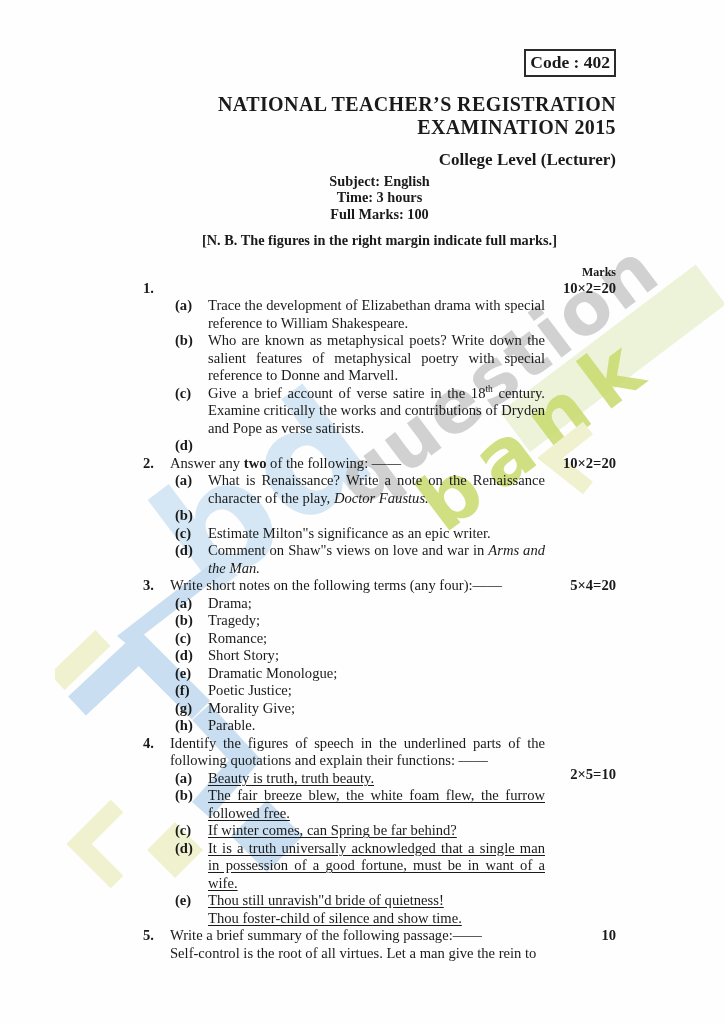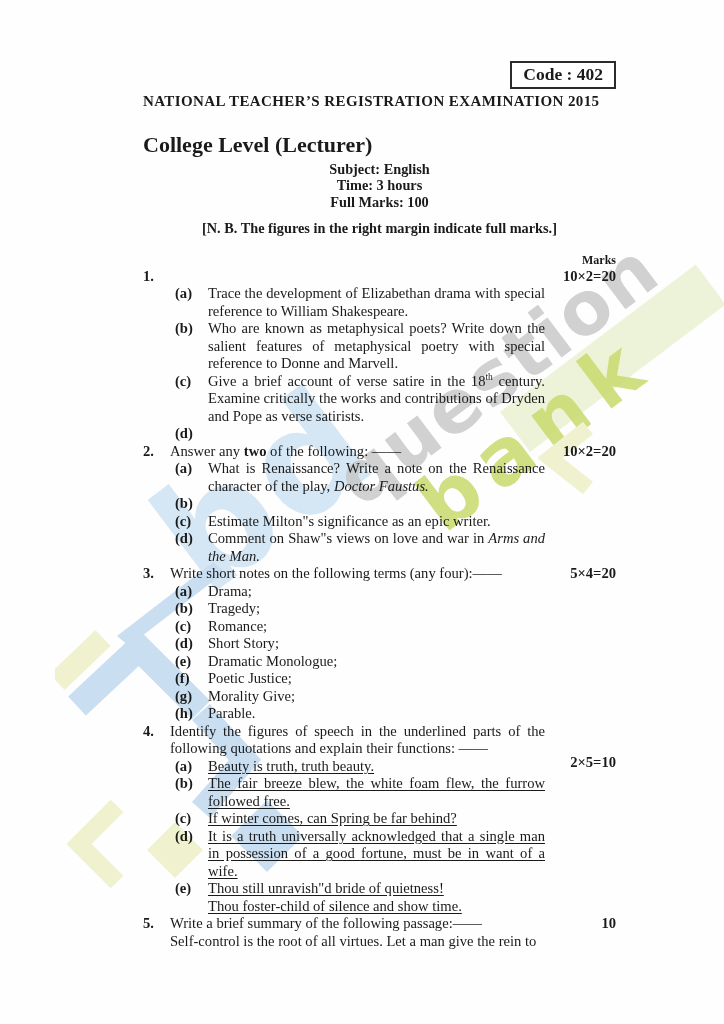--- a/index.html
+++ b/index.html
@@ -22,25 +22,25 @@
   }
   .wm-bd{left:175px;top:470px;font-size:150px;letter-spacing:4px;transform:rotate(-37deg);opacity:.85;}
   .wm-question{left:345px;top:445px;font-size:74px;letter-spacing:2px;transform:rotate(-37deg);opacity:.8;}
   .wm-bank{left:428px;top:468px;font-size:78px;letter-spacing:13px;transform:rotate(-37deg);opacity:.9;}
   .wm-logo{position:absolute;left:55px;top:560px;}
   .wm-chev{position:absolute;left:538px;top:420px;}
 
   
   .content{position:absolute;left:143px;top:49px;width:473px;z-index:2;}
   .code-box{
-    position:absolute;top:12px;right:0;border:2px solid #2b2b2b;
-    padding:1px 11px 2px;font-weight:bold;font-size:17.5px;background:#fff;
-  }
-  .title{margin:44px 0 0;text-align:left;font-size:15px;font-weight:bold;letter-spacing:.4px;}
-  .subtitle{margin:22px 0 0;text-align:left;font-size:22px;font-weight:bold;}
+    position:absolute;top:0;right:0;border:2px solid #2b2b2b;
+    padding:1px 4px 2px;font-weight:bold;font-size:17.5px;background:#fff;
+  }
+  .title{margin:44px 0 0;text-align:right;font-size:20px;font-weight:bold;letter-spacing:.4px;}
+  .subtitle{margin:11px 0 0;text-align:right;font-size:17px;font-weight:bold;}
   .meta-wrap{margin-top:3px;}
   .meta{text-align:center;font-size:14.3px;font-weight:bold;line-height:16.3px;}
   .nb{margin-top:10px;text-align:center;font-size:14.3px;font-weight:bold;}
   .marks-header{margin-top:16px;text-align:right;font-weight:bold;font-size:12px;}
 
   
   #questions{margin-top:0;}
   .q{position:relative;}
   .q-row{display:flex;align-items:flex-start;}
   .q-num{flex:0 0 27px;font-weight:bold;font-size:14.6px;line-height:17.5px;}

